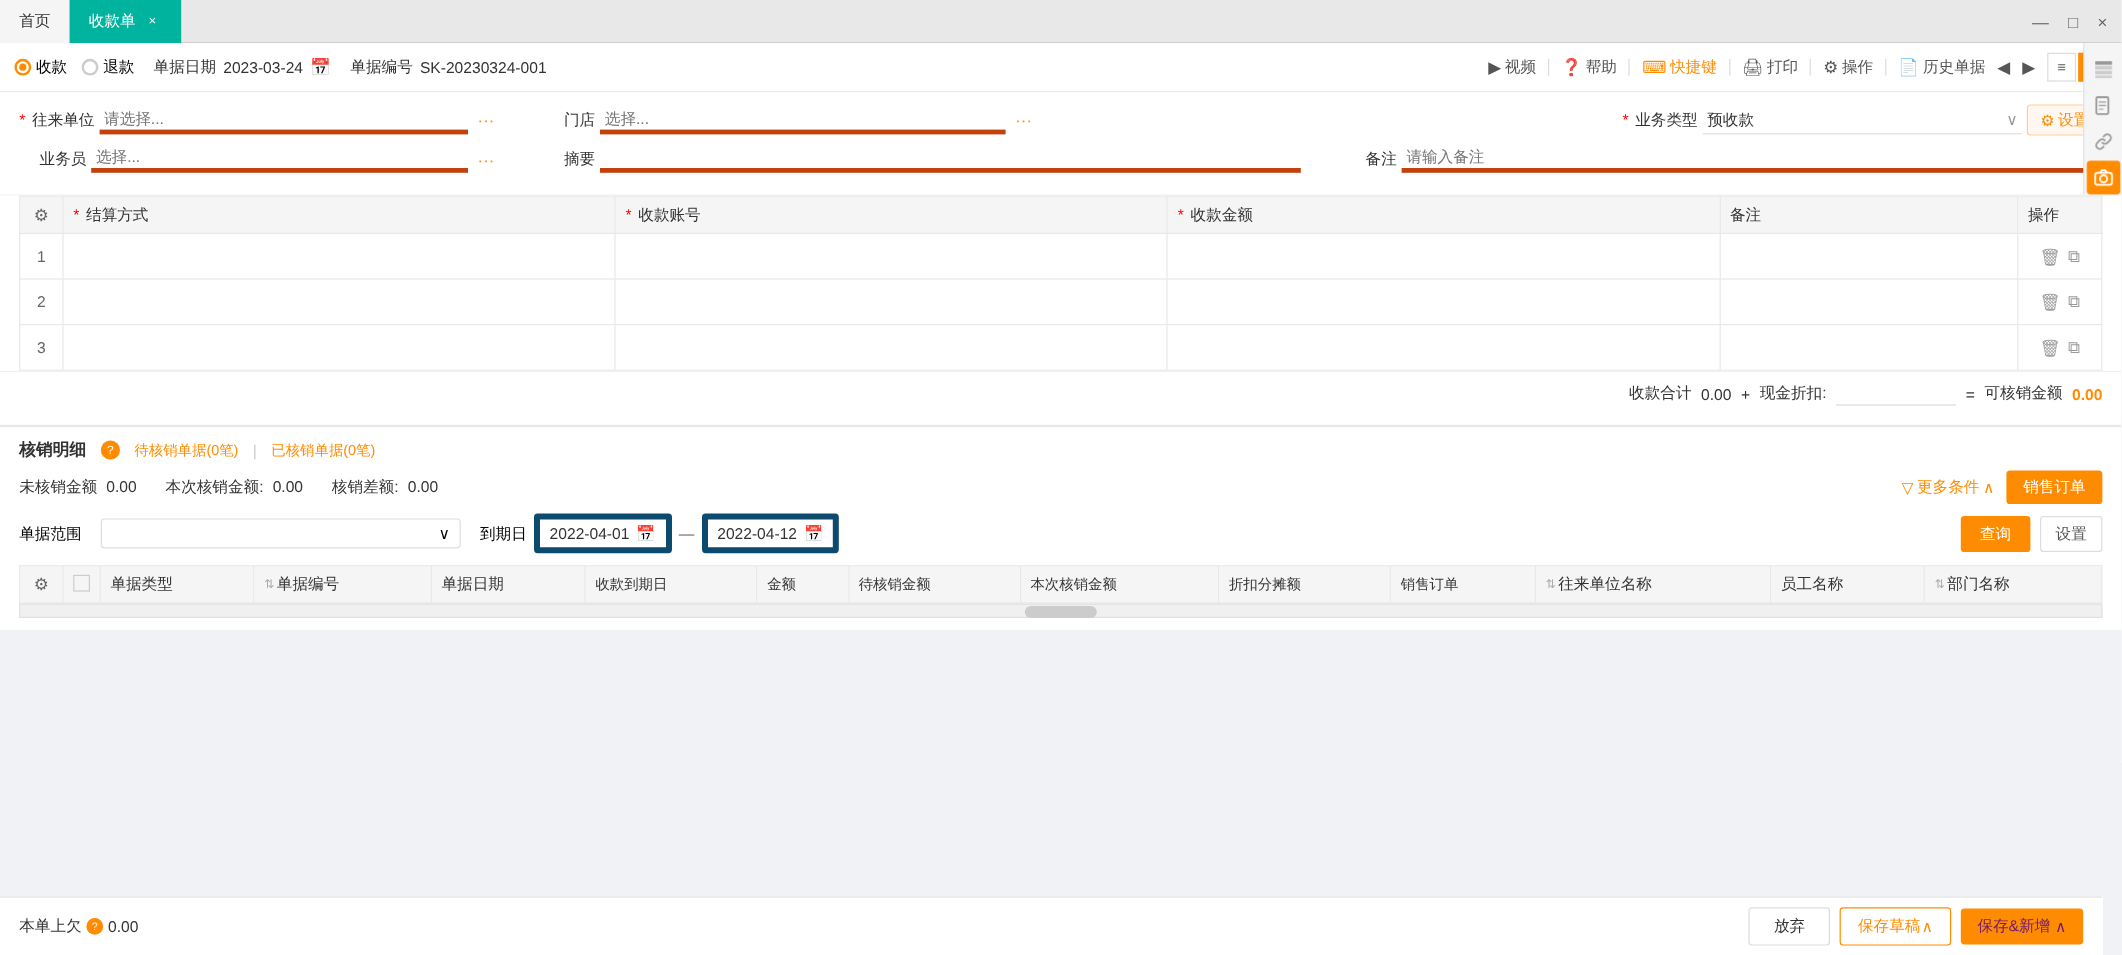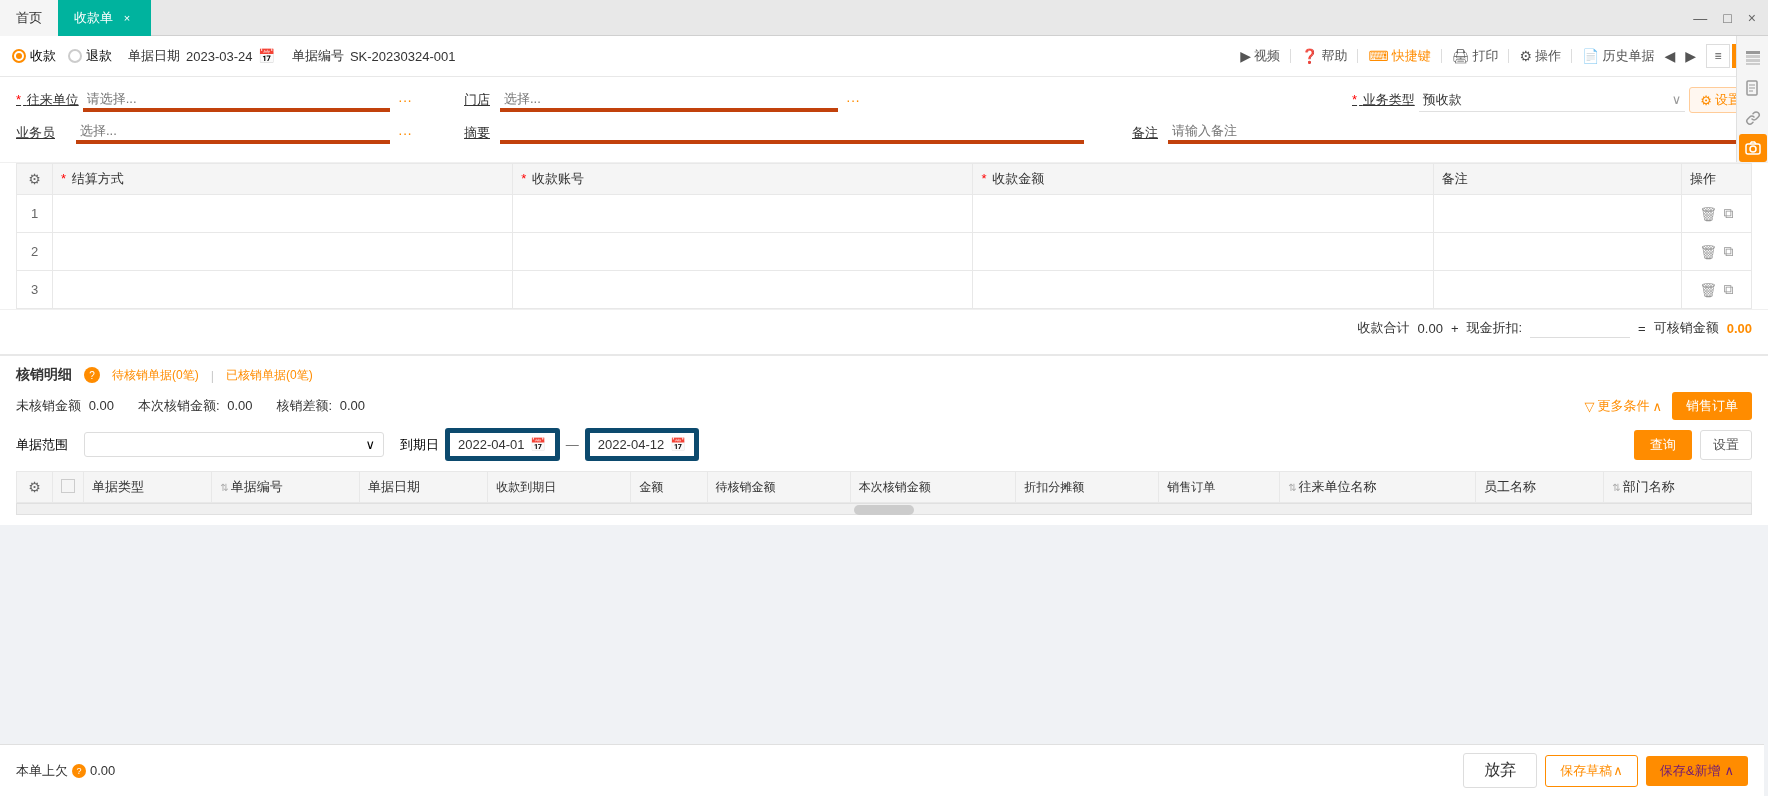--- a/index.html
+++ b/index.html
@@ -114,21 +114,21 @@
     .form-row { display: flex; align-items: center; gap: 0; margin-bottom: 8px; }
     .form-field {
       display: flex; align-items: center;
       flex: 1;
       gap: 4px;
     }
     .form-field-label {
       white-space: nowrap;
       color: #333;
       min-width: 56px;
-      text-decoration: underline;
+      text-align: right;
     }
     .required { color: #f00; margin-right: 2px; }
     .form-input {
       flex: 1;
       border: none;
       border-bottom: 4px solid #c2410c;
       outline: none;
       padding: 2px 4px;
       color: #999;
       font-size: 13px;
@@ -300,21 +300,21 @@
       font-size: 12px;
     }
     .bottom-table .th-sort {
       display: flex; align-items: center; gap: 2px;
     }
     .sort-icon { color: #aaa; font-size: 10px; }
 
     
     .footer-bar {
       position: fixed;
-      bottom: 0; left: 0; right: 4px;
+      bottom: 0; left: 0; right: 16px;
       background: #fff;
       border-top: 1px solid #e0e0e0;
       padding: 8px 16px;
       display: flex; align-items: center;
       gap: 10px;
       z-index: 100;
     }
     .footer-info { color: #333; display: flex; align-items: center; gap: 4px; }
     .footer-info-icon {
       width: 14px; height: 14px; border-radius: 50%;
@@ -323,21 +323,21 @@
       font-size: 9px;
     }
     .footer-right { margin-left: auto; display: flex; align-items: center; gap: 8px; }
     .btn-abandon {
       background: #fff;
       color: #333;
       border: 1px solid #ddd;
       border-radius: 3px;
       padding: 6px 20px;
       cursor: pointer;
-      font-size: 16px;
+      font-size: 13px;
     }
     .btn-save-draft {
       background: #fff;
       color: #ff8c00;
       border: 1px solid #ff8c00;
       border-radius: 3px;
       padding: 6px 14px;
       cursor: pointer;
       font-size: 13px;
       display: flex; align-items: center; gap: 1px;

